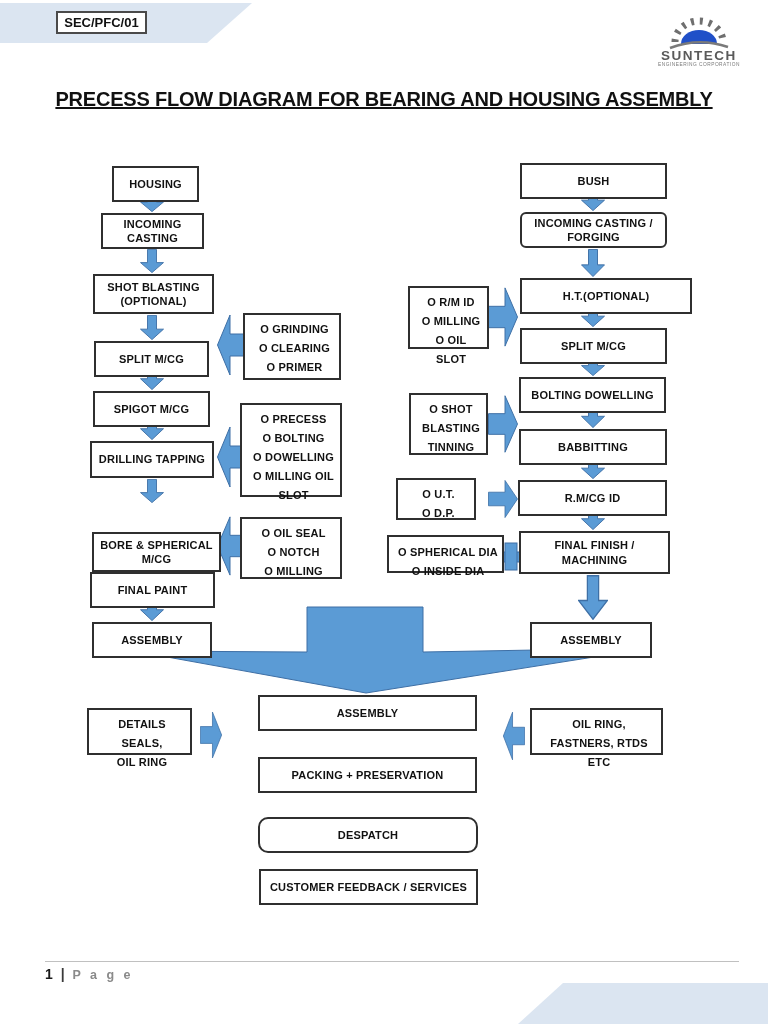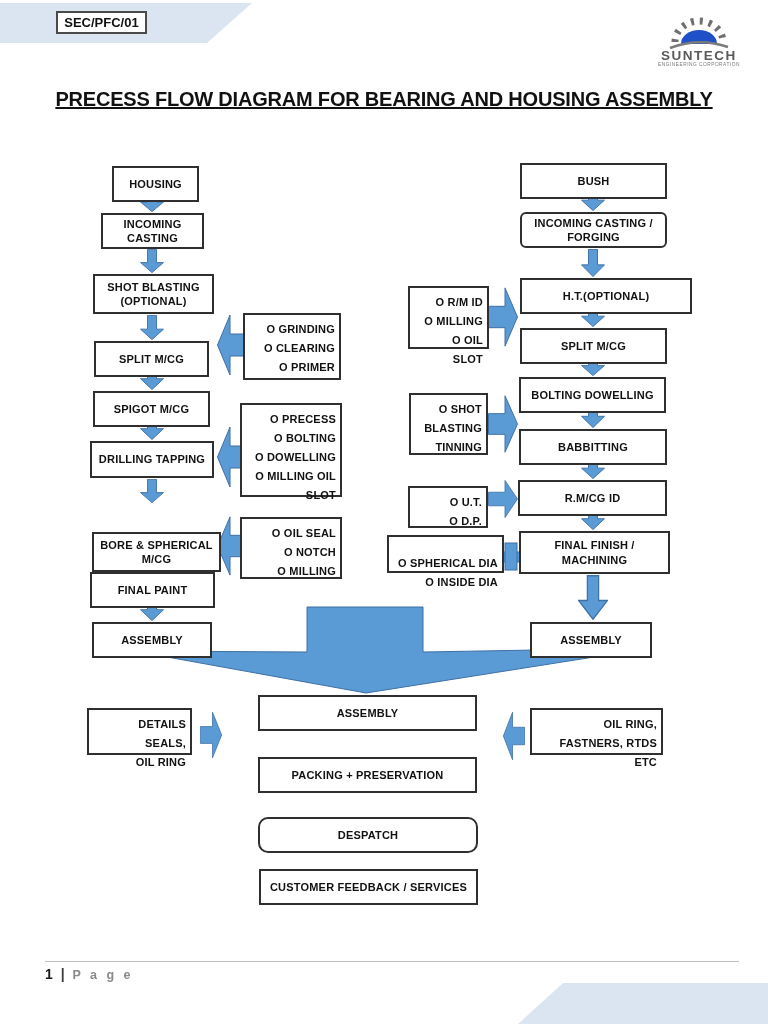--- a/index.html
+++ b/index.html
@@ -14,21 +14,21 @@
   .page{position:relative;width:768px;height:1024px;background:#fff;overflow:hidden;
         font-family:"Liberation Sans",sans-serif;color:var(--ink);}
   .overlay{position:absolute;left:0;top:0;z-index:1;}
   .arw{fill:var(--arrow);stroke:var(--arrow-stroke);stroke-width:1;}
   .merge{fill:var(--arrow);stroke:var(--arrow-stroke);stroke-width:1;}
   .banner{fill:var(--banner);}
   .fbox{position:absolute;z-index:2;box-sizing:border-box;border:2px solid var(--border);
         background:#fff;display:flex;align-items:center;justify-content:center;text-align:center;
         font-weight:bold;font-size:11px;line-height:1.3;padding:16px 3px;letter-spacing:.2px;}
   .obox{position:absolute;z-index:2;box-sizing:border-box;border:2px solid var(--border);
-        background:#fff;font-weight:bold;font-size:11px;text-align:right;padding:5px 4px 2px 9px;
+        background:#fff;font-weight:bold;font-size:11px;text-align:center;padding:5px 4px 2px 9px;
         letter-spacing:.2px;}
   .obox .ln{line-height:19px;}
   .doccode{position:absolute;left:56px;top:11px;width:91px;height:23px;z-index:3;
         box-sizing:border-box;border:2px solid #4a4a4a;background:#fff;display:flex;
         align-items:center;justify-content:center;font-weight:bold;font-size:13px;}
   .title{position:absolute;left:0;top:88px;width:768px;z-index:2;text-align:center;
         font-weight:bold;font-size:20px;text-decoration:underline;letter-spacing:-.2px;}
   .logo{position:absolute;left:650px;top:10px;width:106px;height:58px;z-index:3;}
   .footer-line{position:absolute;left:45px;top:961px;width:694px;height:1px;background:#c0c0c0;z-index:2;}
   .footer{position:absolute;left:45px;top:966px;z-index:2;font-weight:bold;font-size:14px;}
@@ -148,25 +148,25 @@
   <div class="fbox" style="left:530px;top:622px;width:122px;height:24px;">ASSEMBLY</div>
 
   <div class="obox" style="left:408px;top:286px;width:81px;height:63px;">
     <div class="ln">O R/M ID</div>
     <div class="ln">O MILLING</div>
     <div class="ln">O OIL SLOT</div>
   </div>
   <div class="obox" style="left:409px;top:393px;width:79px;height:62px;">
     <div class="ln">O SHOT BLASTING TINNING</div>
   </div>
-  <div class="obox" style="left:408px;top:478px;width:80px;height:42px;margin-top:8px;">
+  <div class="obox" style="left:396px;top:478px;width:80px;height:42px;">
     <div class="ln">O U.T.</div>
     <div class="ln">O D.P.</div>
   </div>
-  <div class="obox" style="left:387px;top:535px;width:117px;height:38px;padding-top:17px;">
+  <div class="obox" style="left:387px;top:535px;width:117px;height:38px;padding-top:6px;">
     <div class="ln">O SPHERICAL DIA</div>
     <div class="ln">O INSIDE DIA</div>
   </div>
 
   <div class="fbox" style="left:258px;top:695px;width:219px;height:30px;">ASSEMBLY</div>
   <div class="fbox" style="left:258px;top:757px;width:219px;height:27px;">PACKING + PRESERVATION</div>
   <div class="fbox" style="left:258px;top:817px;width:220px;height:24px;border-radius:10px;">DESPATCH</div>
   <div class="fbox" style="left:259px;top:869px;width:219px;height:25px;">CUSTOMER FEEDBACK / SERVICES</div>
 
   <div class="obox" style="left:87px;top:708px;width:105px;height:47px;">

